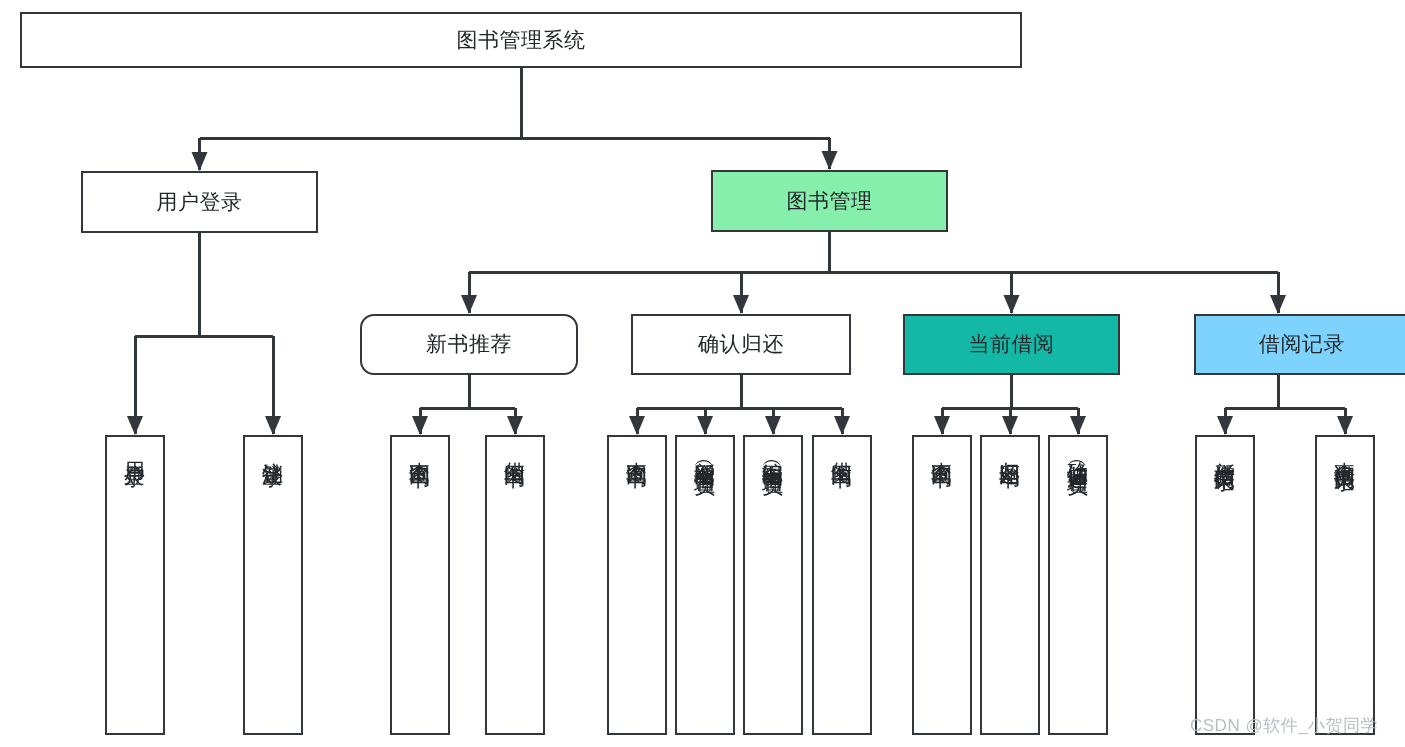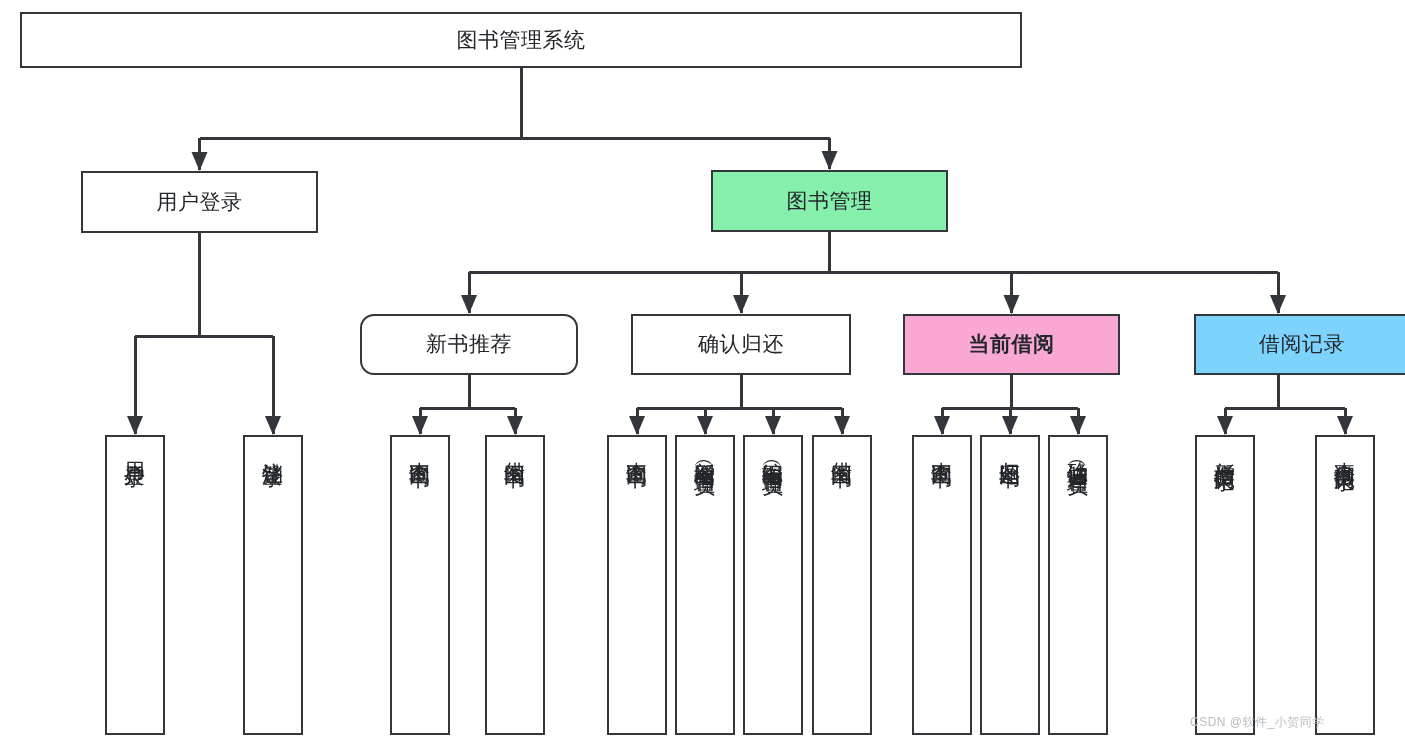--- a/index.html
+++ b/index.html
@@ -55,21 +55,21 @@
   .node.vertical .node-label {
     writing-mode: vertical-rl;
     text-orientation: upright;
     font-size: 21px;
     letter-spacing: 2px;
     line-height: 1;
   }
   #watermark {
     position: absolute;
     color: #b9bdc1;
-    font-size: 12px;
+    font-size: 17px;
     letter-spacing: 0.5px;
     white-space: nowrap;
     pointer-events: none;
     left: 1190px;
     top: 714px;
   }
 </style>
 </head>
 <body>
 
@@ -137,21 +137,21 @@
       </div>
       <div class="node horizontal" style="left: 711px; top: 170px; width: 237px; height: 62px; border-color: rgb(51, 55, 59); background: #86efac; color: rgb(35, 39, 43);">
         <span class="node-label">图书管理</span>
       </div>
       <div class="node horizontal" style="left: 360px; top: 314px; width: 218px; height: 61px; border-color: rgb(51, 55, 59); background: rgb(255, 255, 255); color: rgb(35, 39, 43); border-radius: 14px;">
         <span class="node-label">新书推荐</span>
       </div>
       <div class="node horizontal" style="left: 631px; top: 314px; width: 220px; height: 61px; border-color: rgb(51, 55, 59); background: rgb(255, 255, 255); color: rgb(35, 39, 43);">
         <span class="node-label">确认归还</span>
       </div>
-      <div class="node horizontal" style="left: 903px; top: 314px; width: 217px; height: 61px; border-color: rgb(51, 55, 59); background: #f9a8d4; color: rgb(35, 39, 43); font-weight: bold;">
+      <div class="node horizontal" style="left: 903px; top: 314px; width: 217px; height: 61px; border-color: rgb(51, 55, 59); background: #14b8a6; color: rgb(35, 39, 43);">
         <span class="node-label">当前借阅</span>
       </div>
       <div class="node horizontal" style="left: 1170px; top: 314px; width: 216px; height: 61px; border-color: rgb(51, 55, 59); background: #7dd3fc; color: rgb(35, 39, 43); margin-left: 24px;">
         <span class="node-label">借阅记录</span>
       </div>
       <div class="node vertical" style="left: 105px; top: 435px; width: 60px; height: 300px; border-color: rgb(51, 55, 59); background: rgb(255, 255, 255); color: rgb(35, 39, 43);">
         <span class="node-label">用户登录</span>
       </div>
       <div class="node vertical" style="left: 243px; top: 435px; width: 60px; height: 300px; border-color: rgb(51, 55, 59); background: rgb(255, 255, 255); color: rgb(35, 39, 43);">
         <span class="node-label">注销登录</span>

